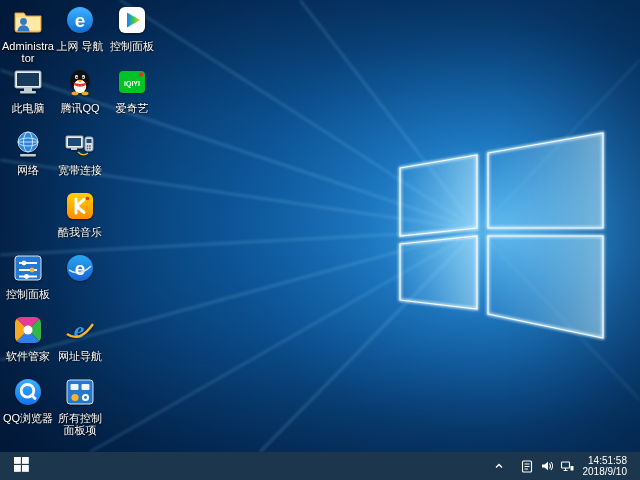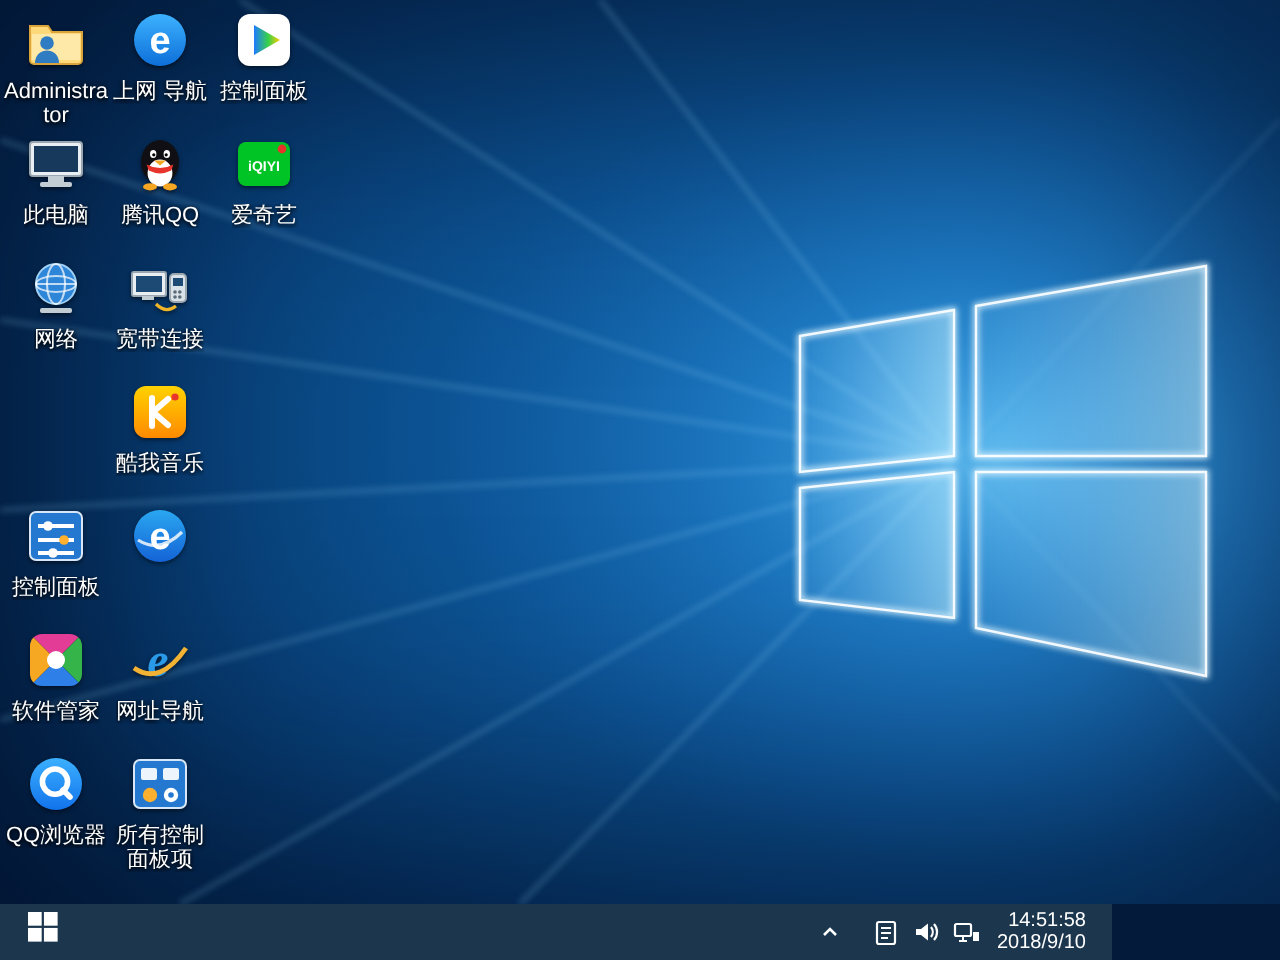--- a/index.html
+++ b/index.html
@@ -22,21 +22,21 @@
   .ic{width:32px;height:32px;display:flex;align-items:center;justify-content:center;filter:drop-shadow(0 1px 1px rgba(0,0,0,.5));}
   .ic svg{width:32px;height:32px;}
   .lbl{
     margin-top:4px;max-width:52px;text-align:center;
     font-size:11px;line-height:12px;color:#fff;
     text-shadow:0 1px 2px rgba(0,0,0,.95), 0 0 3px rgba(0,0,0,.7);
     overflow-wrap:anywhere;word-break:break-word;max-height:25px;overflow:hidden;
   }
   
   .taskbar{
-    position:absolute;left:0;bottom:0;width:556px;height:28px;
+    position:absolute;left:0;bottom:0;width:640px;height:28px;
     background:#1c374d;display:flex;align-items:stretch;
   }
   .start-btn{width:42px;display:flex;align-items:center;justify-content:center;}
   .tb-spacer{flex:1;}
   .tray{display:flex;align-items:center;}
   .tray-ic{width:20px;height:28px;display:flex;align-items:center;justify-content:center;}
   .tray-ic.chev{margin-right:8px;}
   .clock{padding:0 8px 0 6px;text-align:right;color:#fff;font-size:10px;line-height:11px;display:flex;flex-direction:column;justify-content:center;}
   .show-desktop{width:4px;border-left:1px solid rgba(255,255,255,.35);}
 </style>

